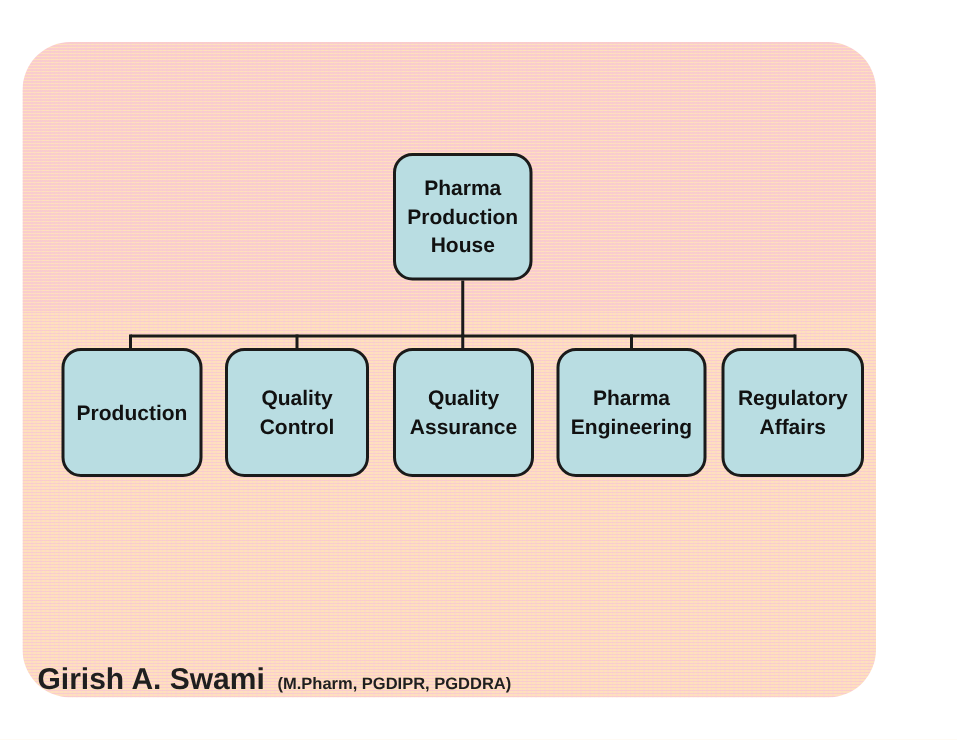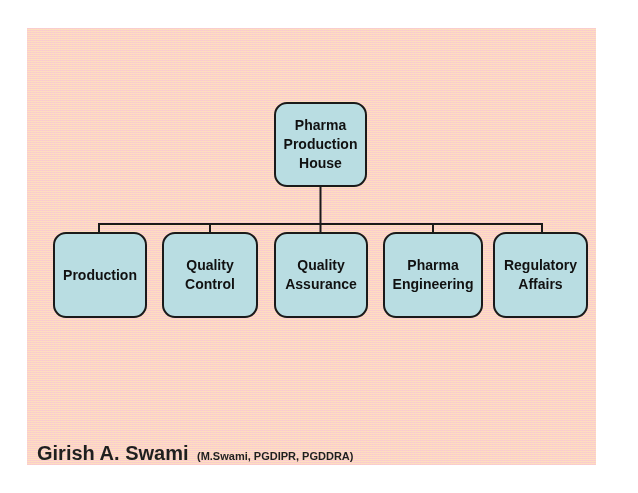--- a/index.html
+++ b/index.html
@@ -10,28 +10,29 @@
   }
   .canvas {
     position: relative;
     width: 638px;
     height: 493px;
     background: #ffffff;
     overflow: hidden;
   }
   .slide {
     position: absolute;
-    left: 27px;
+    left: 15px;
     top: 28px;
     width: 569px;
     height: 437px;
     background-color: #fee0bd;
     background-image:
       repeating-linear-gradient(0deg, rgba(248,198,210,0.75) 0 1px, rgba(255,226,185,0) 1px 2px),
       repeating-linear-gradient(90deg, rgba(251,214,205,0.5) 0 1px, rgba(251,214,205,0) 1px 3px);
+    border-radius: 32px;
   }
   .connectors {
     position: absolute;
     left: 0;
     top: 0;
     pointer-events: none;
   }
   .node {
     position: absolute;
     box-sizing: border-box;
@@ -103,17 +104,17 @@
 Assurance</div>
 
     <div class="node node-c3">Pharma
 Engineering</div>
 
     <div class="node node-c4">Regulatory
 Affairs</div>
 
     <div class="footer">
       <span class="author">Girish A. Swami</span>
-      <span class="credentials">(M.Swami, PGDIPR, PGDDRA)</span>
+      <span class="credentials">(M.Pharm, PGDIPR, PGDDRA)</span>
     </div>
 
   </div>
 </div>
 
 </body></html>

